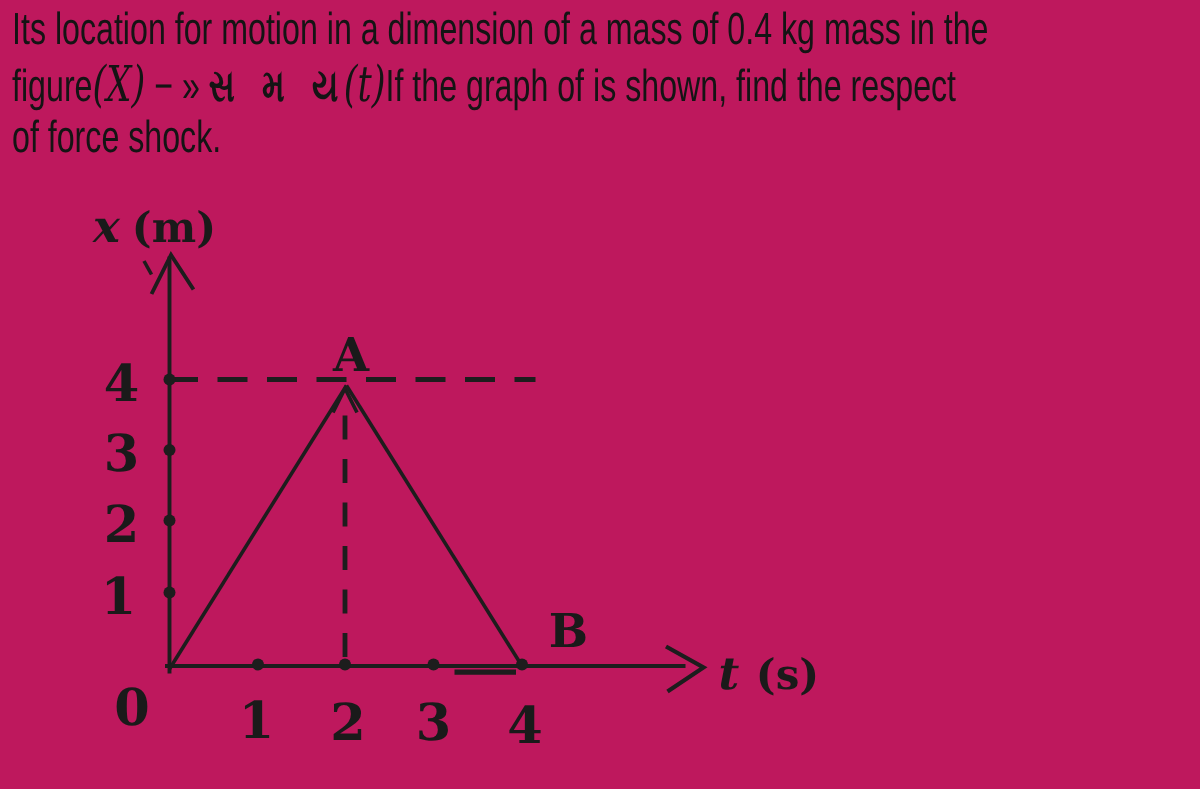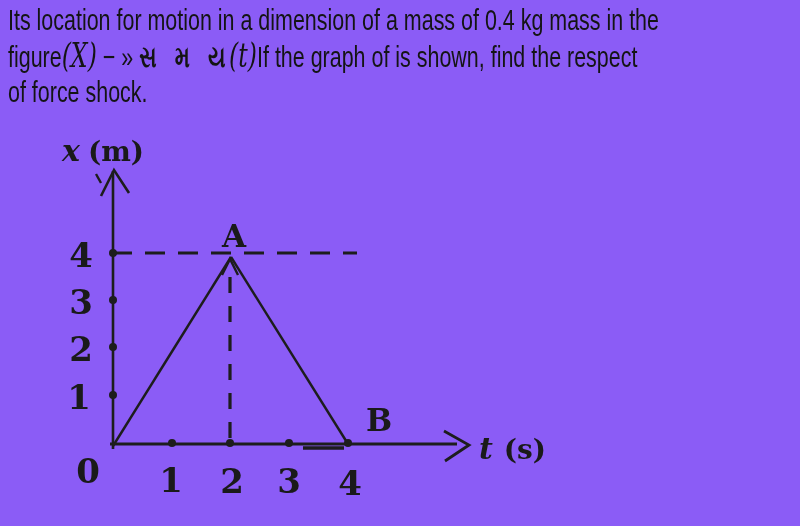--- a/index.html
+++ b/index.html
@@ -2,21 +2,21 @@
 <html><head>
 <meta charset="utf-8">
 <style>
   * { margin: 0; padding: 0; box-sizing: border-box; }
   html, body {
     width: 800px; height: 526px;
     background: #ffffff;
     overflow: hidden;
     font-family: "Liberation Sans", sans-serif;
   }
-  .stage { position: relative; width: 800px; height: 526px; background:#8b5cf6; }
+  .stage { position: relative; width: 800px; height: 526px; background:#be185d; }
 
   
   .question {
     position: absolute; left: 8px; top: 2px;
     width: 1106px;
     transform: scaleX(0.715);
     transform-origin: left top;
     font-size: 30px; line-height: 36px;
     color: #141414;
     white-space: nowrap;

